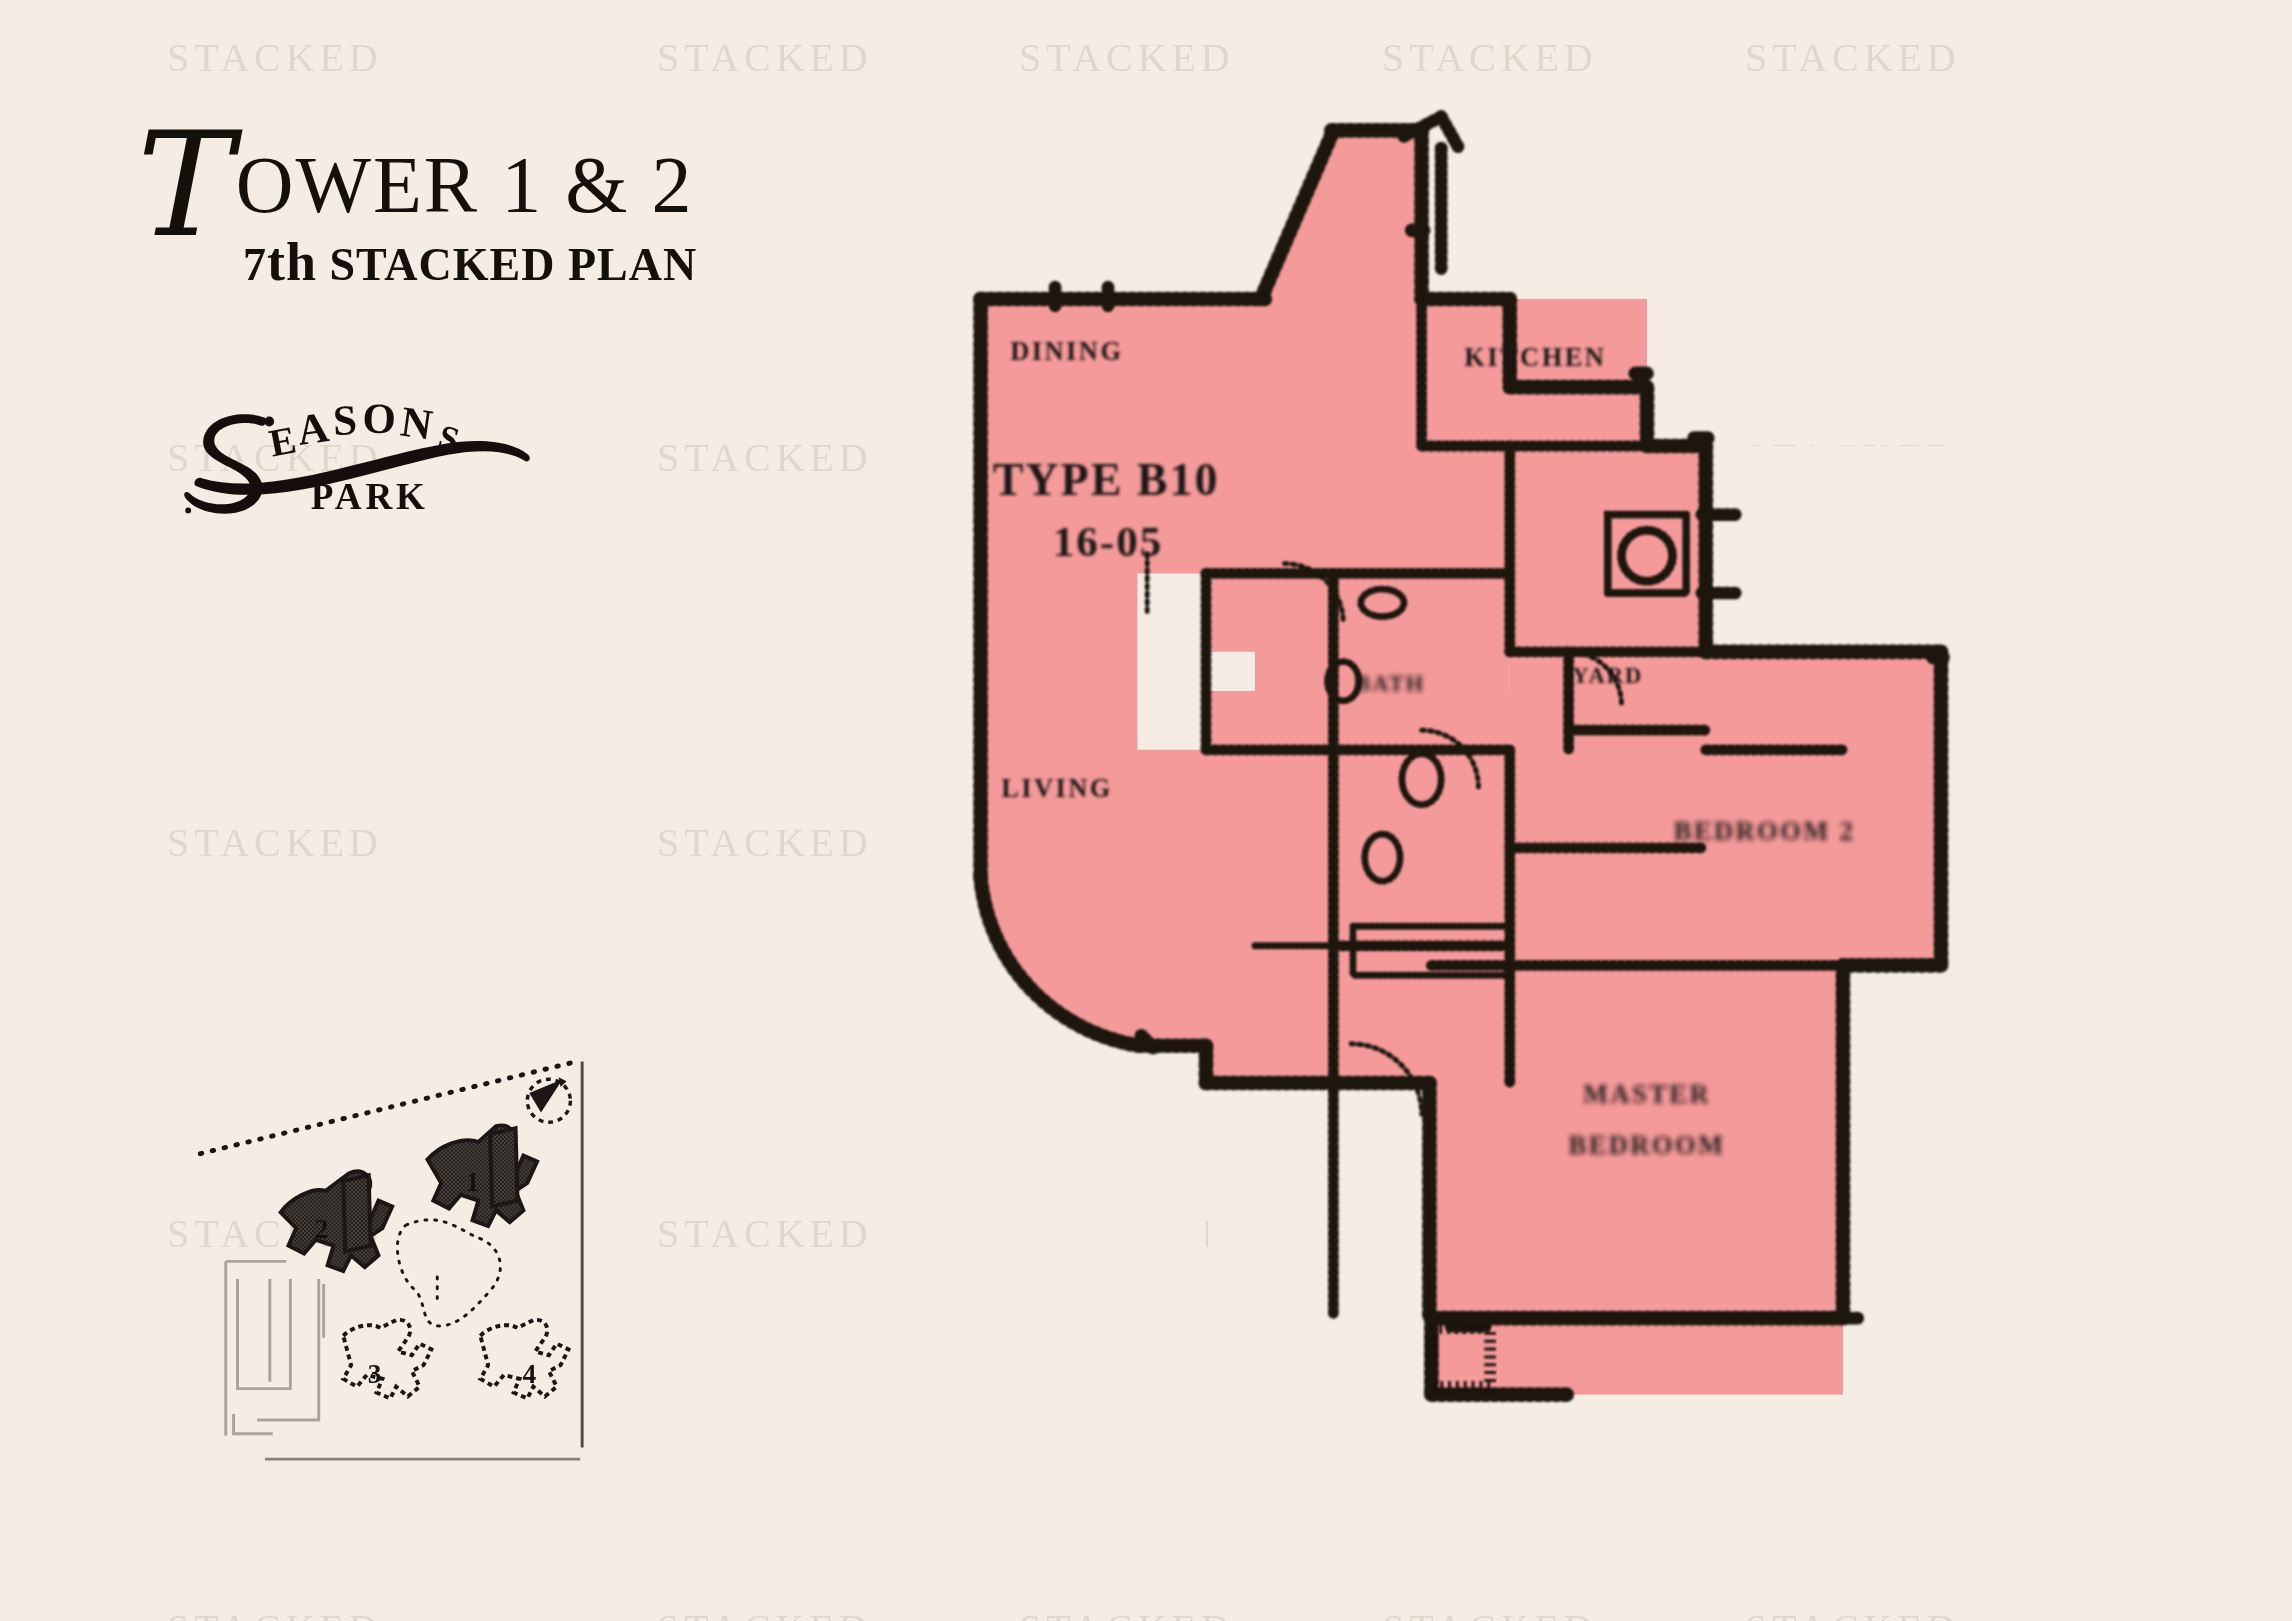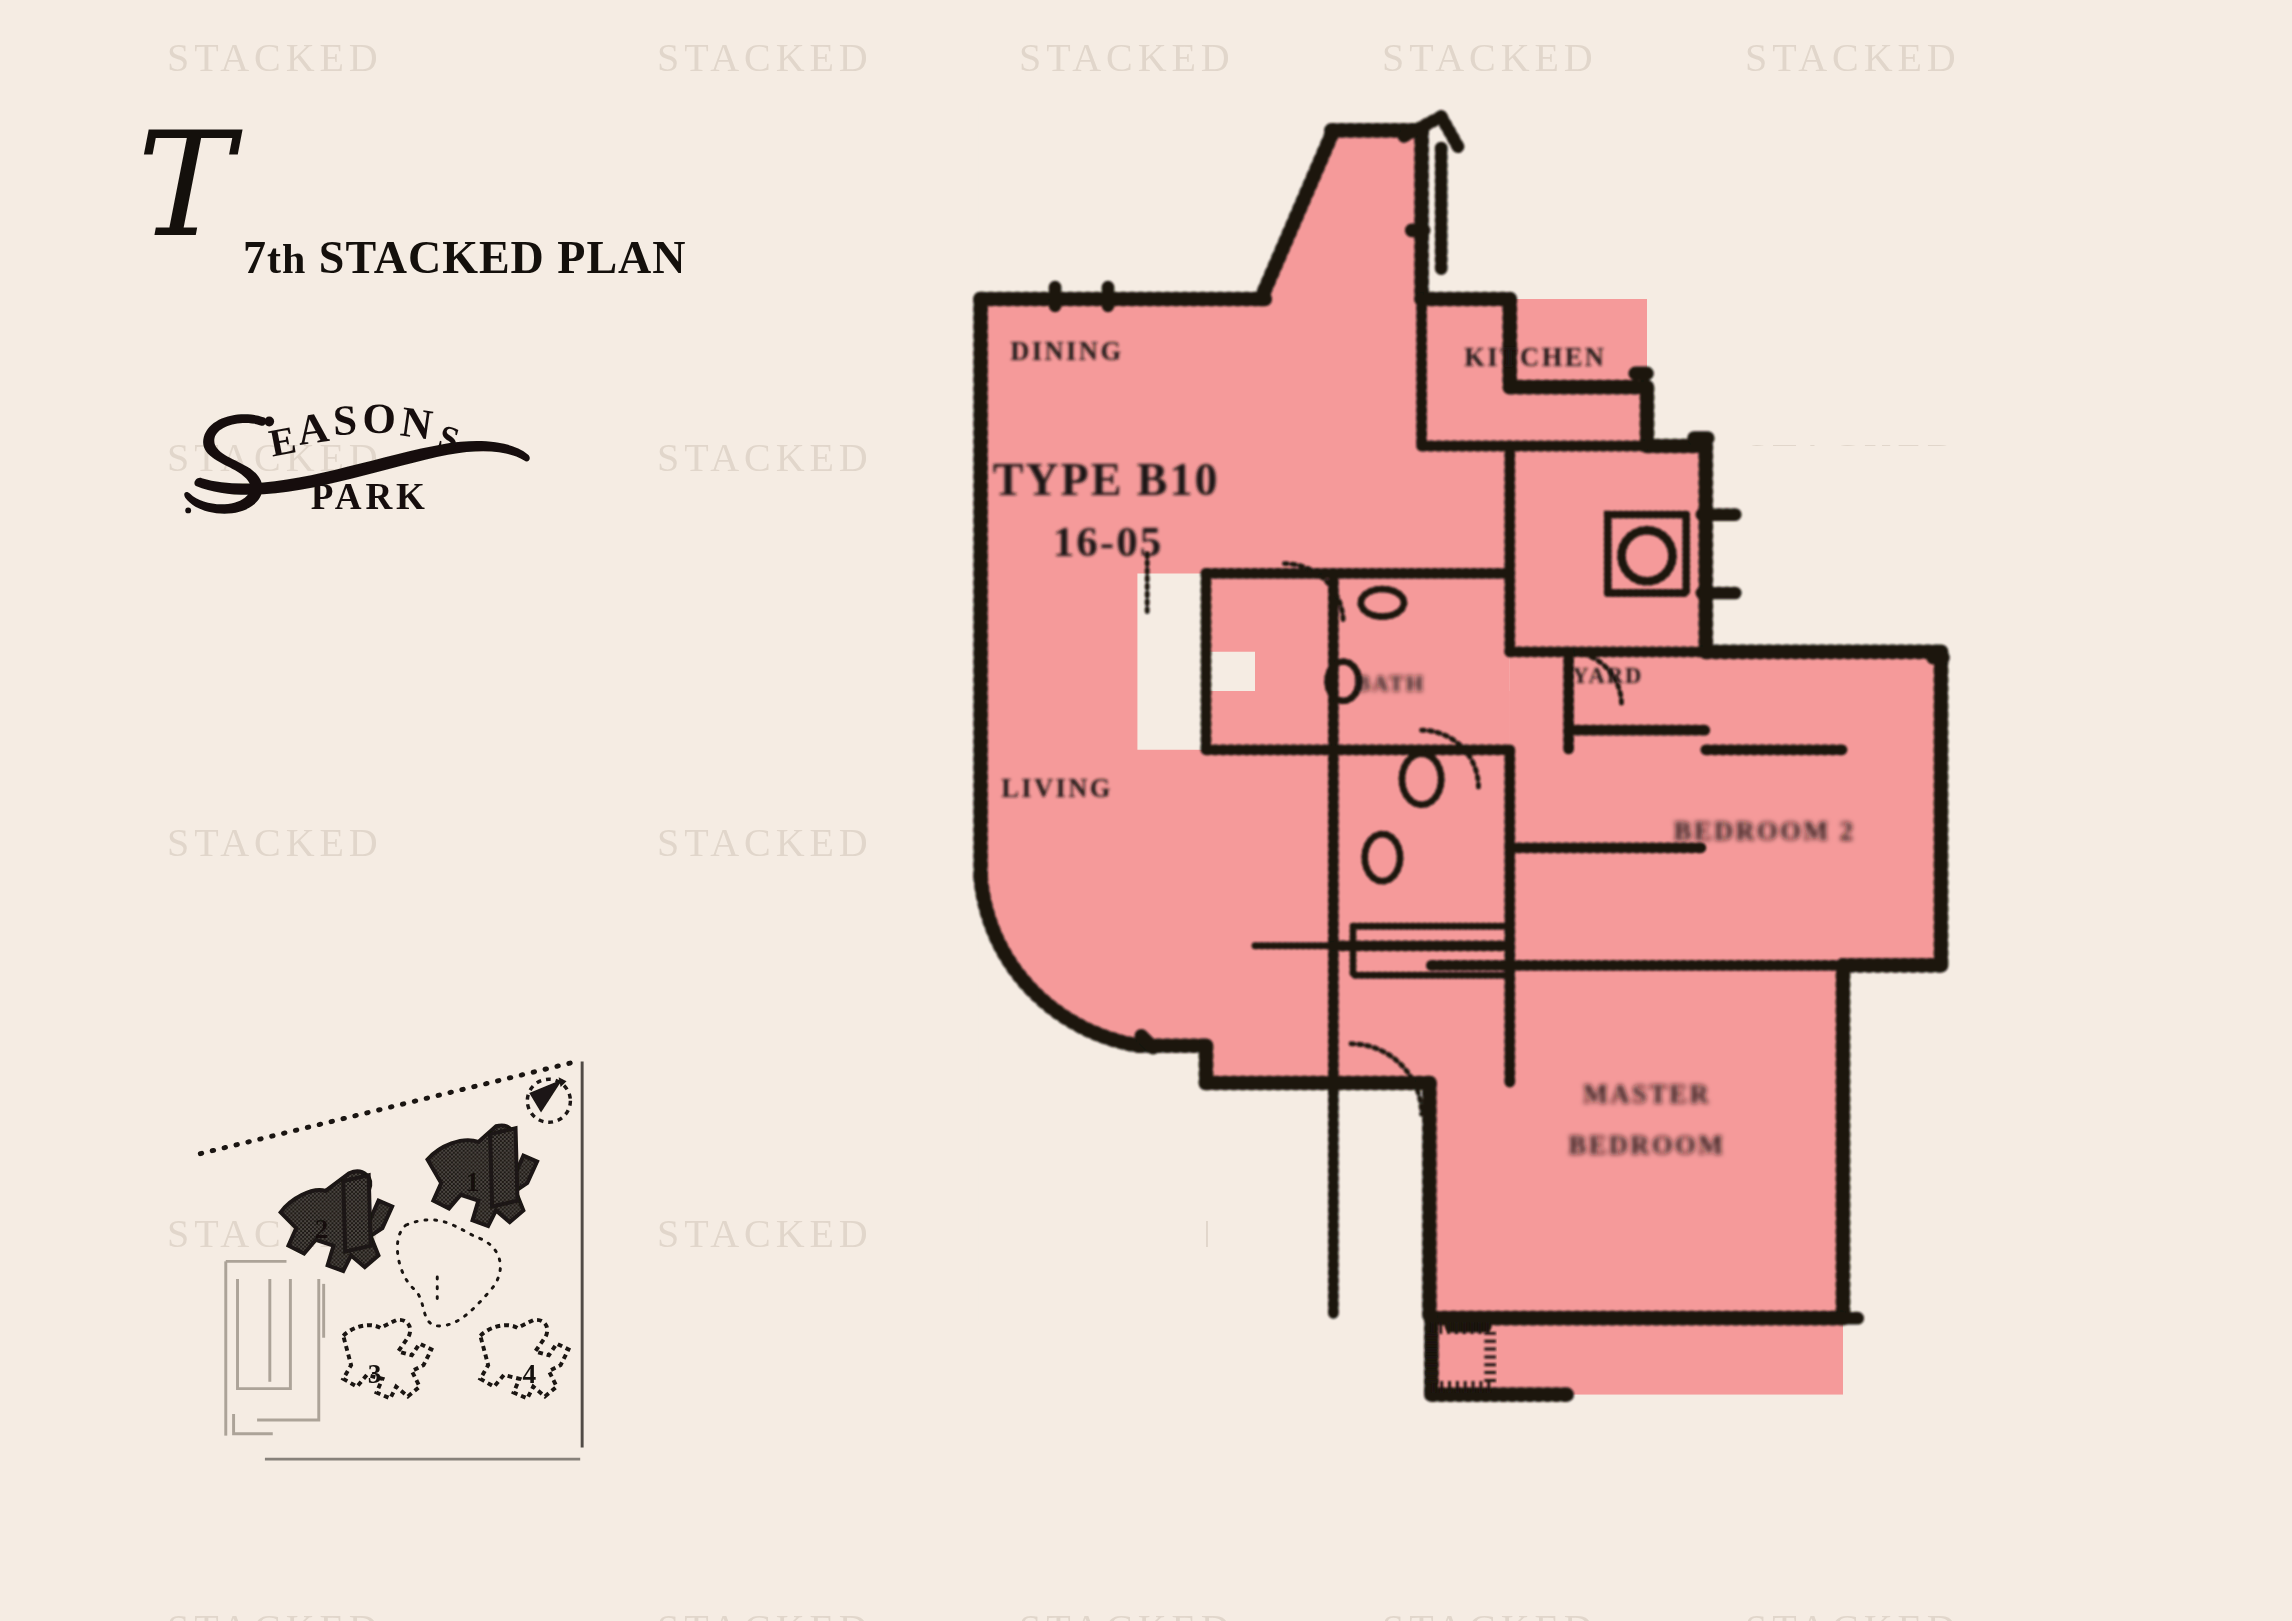--- a/index.html
+++ b/index.html
@@ -50,21 +50,21 @@
   }
   .subtitle{
     font-family:"Liberation Serif", serif;
     font-weight:700;
     font-size:46px;
     letter-spacing:1px;
     color:#14100c;
     margin-top:-5.9px;
     margin-left:106px;
   }
-  .subtitle .sm{font-size:42px;}
+  .subtitle .sm{font-size:54px;}
 
   
   #logo{position:absolute;left:174px;top:400px;width:382px;height:127px;z-index:20;}
 
   
   #keyplan{position:absolute;left:196px;top:1044px;width:412px;height:421px;z-index:20;}
 
   
   #floorplan{position:absolute;left:961px;top:103px;width:1274px;height:1372px;z-index:10;}
   #floorplan svg{display:block;}
@@ -111,20 +111,21 @@
       <div class="wm" style="left: 167px; top: 1605px; color: rgb(222, 211, 199);">STACKED</div>
       <div class="wm" style="left: 657px; top: 1605px; color: rgb(222, 211, 199);">STACKED</div>
       <div class="wm" style="left: 1019px; top: 1605px; color: rgb(222, 211, 199);">STACKED</div>
       <div class="wm" style="left: 1382px; top: 1605px; color: rgb(222, 211, 199);">STACKED</div>
       <div class="wm" style="left: 1745px; top: 1605px; color: rgb(222, 211, 199);">STACKED</div>
     </div>
 
   <div id="header">
     <div class="title-row">
       <span class="drop-T">T</span>
+      <span class="title-rest">OWER 1 &amp; 2</span>
     </div>
     <div class="subtitle">
       <span>7</span><span class="sm">th</span><span> STACKED PLAN</span>
     </div>
   </div>
 
   <div id="logo">
     <svg width="382" height="127" viewBox="0 0 390 130">
       <defs>
         <filter id="inkblur">

